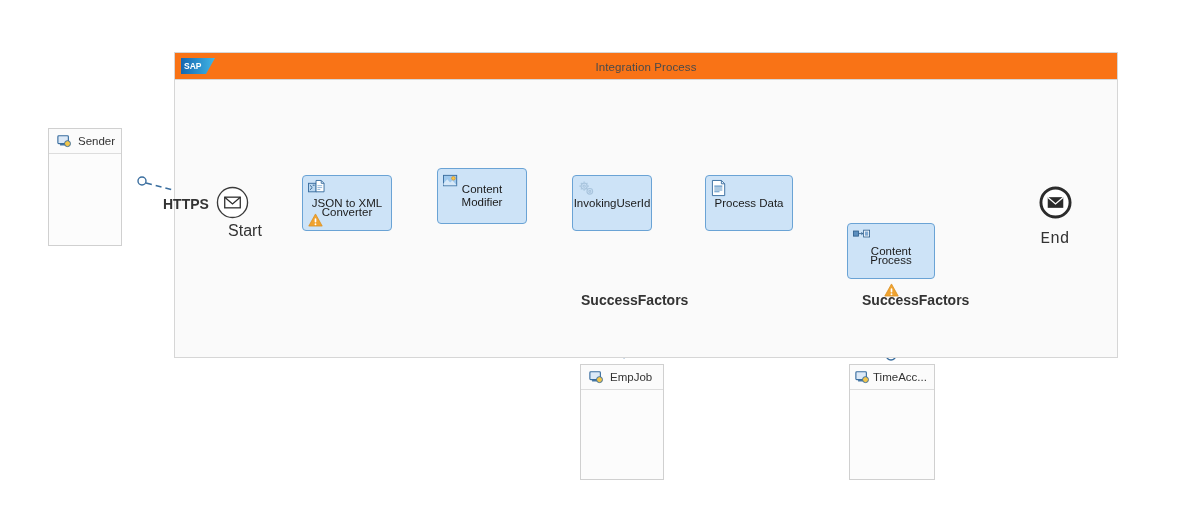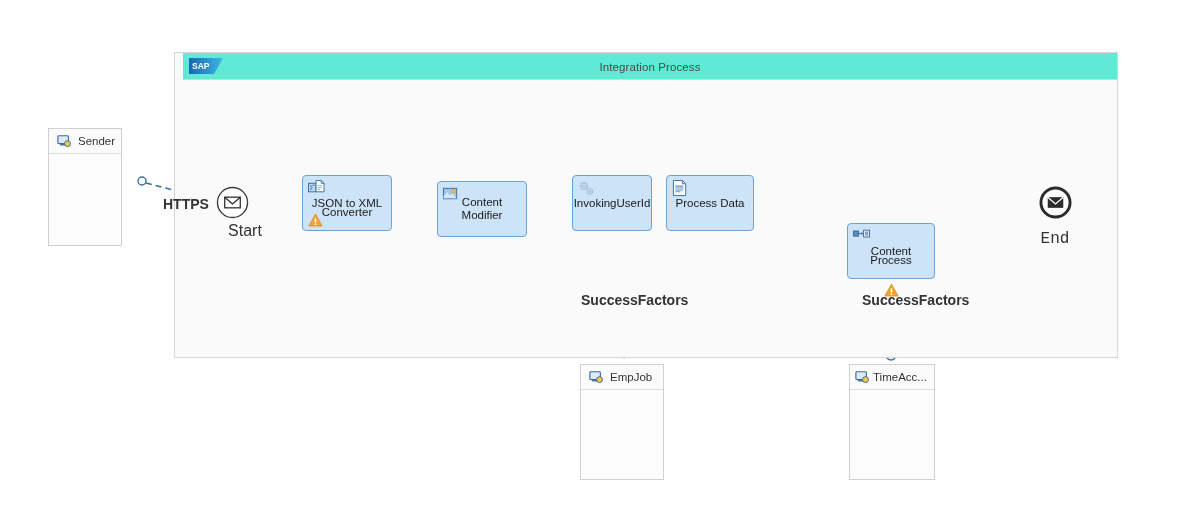--- a/index.html
+++ b/index.html
@@ -22,23 +22,23 @@
   .abs { position: absolute; }
 
   
   #pool {
     left: 174px; top: 52px; width: 944px; height: 306px;
     border: 1px solid #d6d6d6;
     background: #fafafa;
     box-sizing: border-box;
   }
   #pool-header {
-    position: absolute; left: 8px; top: 0; right: 0; height: 27px;
+    position: absolute; left: 0; top: 0; right: 0; height: 27px;
     border-bottom: 1px solid #d6d6d6;
-    background: #5eead4;
+    background: #f97316;
     box-sizing: border-box;
   }
   #pool-title {
     position: absolute; left: 0; right: 0; top: 0; height: 27px;
     display: flex; align-items: center; justify-content: center;
     font-size: 11.5px; color: #4a4a4a; letter-spacing: .1px;
   }
   #sap-logo {
     position: absolute; left: 6px; top: 5px; width: 34px; height: 16px;
   }
@@ -78,23 +78,23 @@
     text-align: center;
     font-size: 11.5px;
     color: #1a1a1a;
     line-height: 13px;
     padding: 0 6px;
   }
   .task-icon { position: absolute; left: 5px; top: 4px; }
   .task-warn { position: absolute; left: 5px; bottom: 3px; }
 
   #task-json      { left: 302px; top: 175px; width: 90px; height: 56px; }
-  #task-modifier  { left: 437px; top: 181px; width: 90px; height: 56px; }
+  #task-modifier  { left: 437px; top: 168px; width: 90px; height: 56px; }
   #task-invoking  { left: 572px; top: 175px; width: 80px; height: 56px; }
-  #task-process   { left: 666px; top: 175px; width: 88px; height: 56px; }
+  #task-process   { left: 705px; top: 175px; width: 88px; height: 56px; }
   #task-enricher  { left: 847px; top: 175px; width: 88px; height: 56px; margin-top: 48px; }
 
   
   .event-label {
     position: absolute; width: 90px; text-align: center;
     font-size: 16px; color: #333333;
   }
   #ev-start { left: 216px; top: 186px; width: 33px; height: 33px; }
   #ev-end   { left: 1039px; top: 186px; width: 33px; height: 33px; }
   #ev-start-label { left: 200px; top: 222px; }

